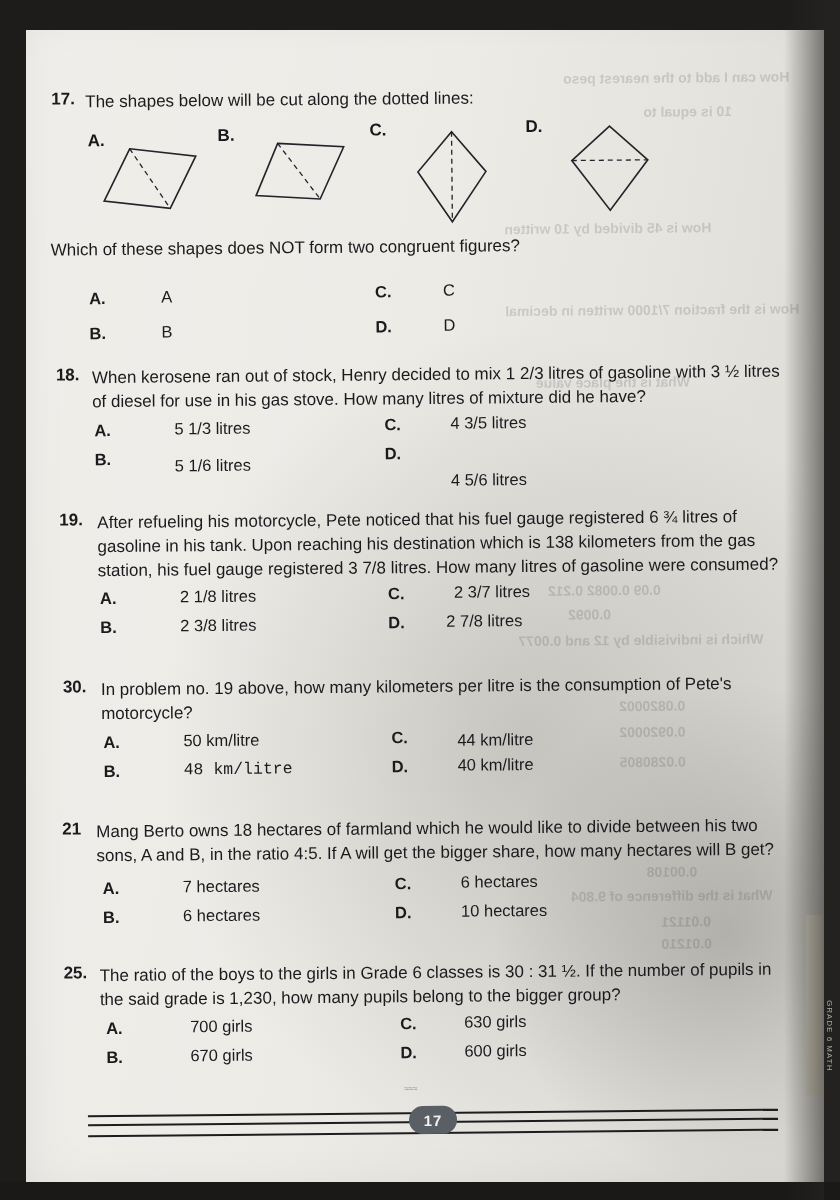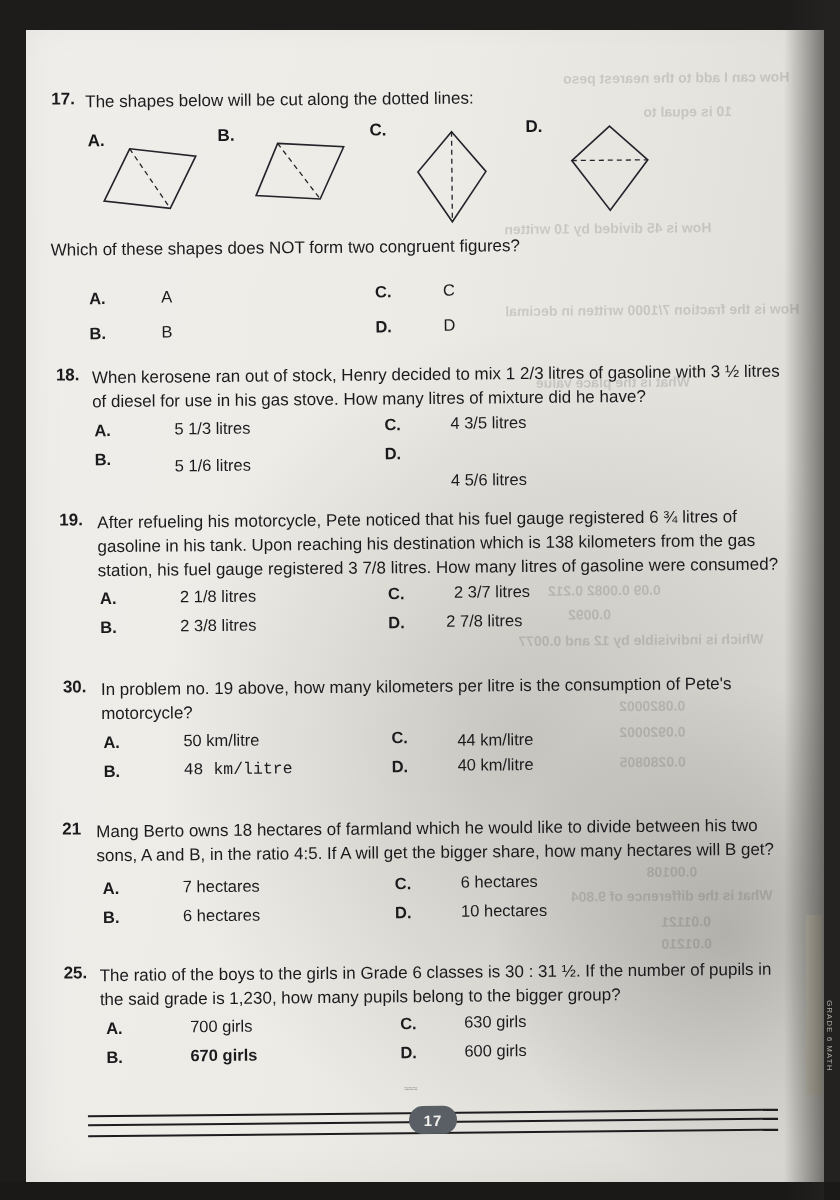--- a/index.html
+++ b/index.html
@@ -291,21 +291,21 @@
       <div class="opt-letter" style="left:384px; top:909px;">D.</div>
       <div class="opt-text" style="left:450px; top:908px;">10 hectares</div>
 
       <div class="qnum" style="left:52px; top:966px;">25.</div>
       <div class="qtext" style="left:88px; top:966px; width:730px;">The ratio of the boys to the girls in Grade 6 classes is 30 : 31 ½. If the number of pupils in</div>
       <div class="qtext" style="left:88px; top:990px; width:730px;">the said grade is 1,230, how many pupils belong to the bigger group?</div>
 
       <div class="opt-letter" style="left:94px; top:1022px;">A.</div>
       <div class="opt-text" style="left:178px; top:1021px;">700 girls</div>
       <div class="opt-letter" style="left:94px; top:1051px;">B.</div>
-      <div class="opt-text" style="left:178px; top:1050px;font-weight:bold;">670 girls</div>
+      <div class="opt-text" style="left:178px; top:1050px;">670 girls</div>
       <div class="opt-letter" style="left:388px; top:1020px;">C.</div>
       <div class="opt-text" style="left:452px; top:1019px;">630 girls</div>
       <div class="opt-letter" style="left:388px; top:1049px;">D.</div>
       <div class="opt-text" style="left:452px; top:1048px;">600 girls</div>
 
       <div id="footer-mark">≈≈≈</div>
       <div id="footer-rules">
         <div id="rule1"></div>
         <div id="rule2"></div>
         <div id="rule3"></div>

